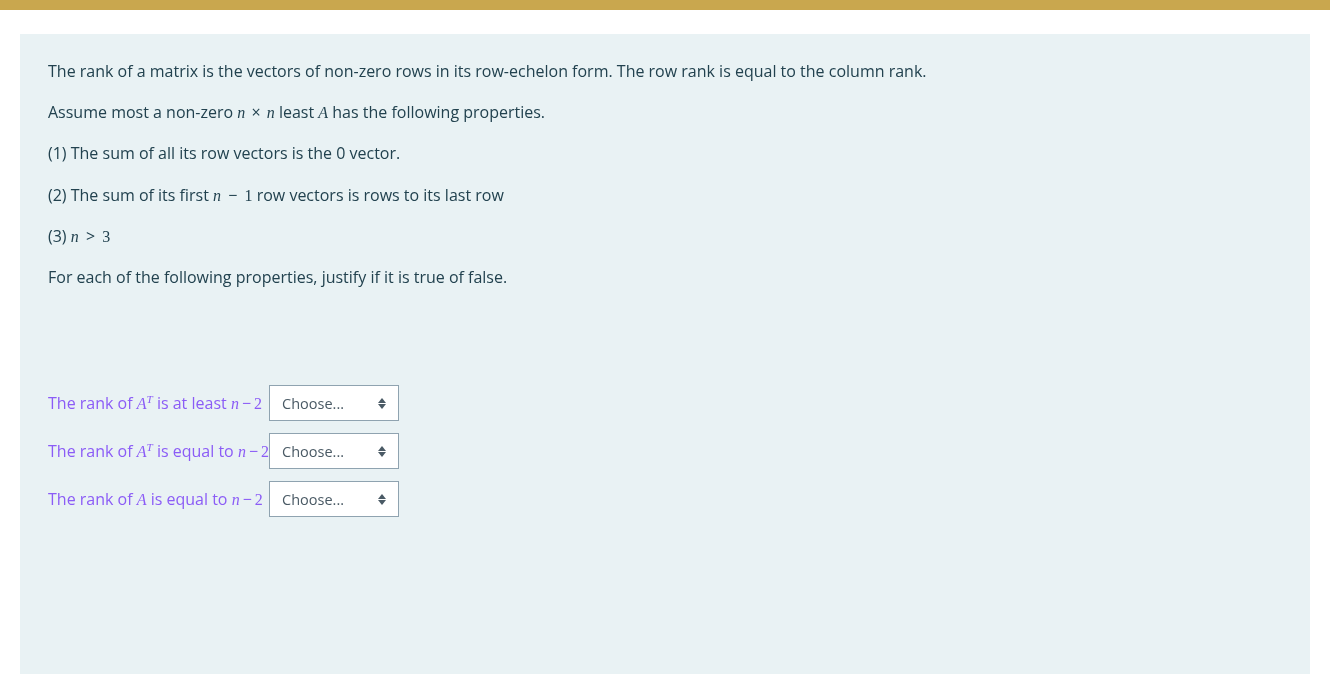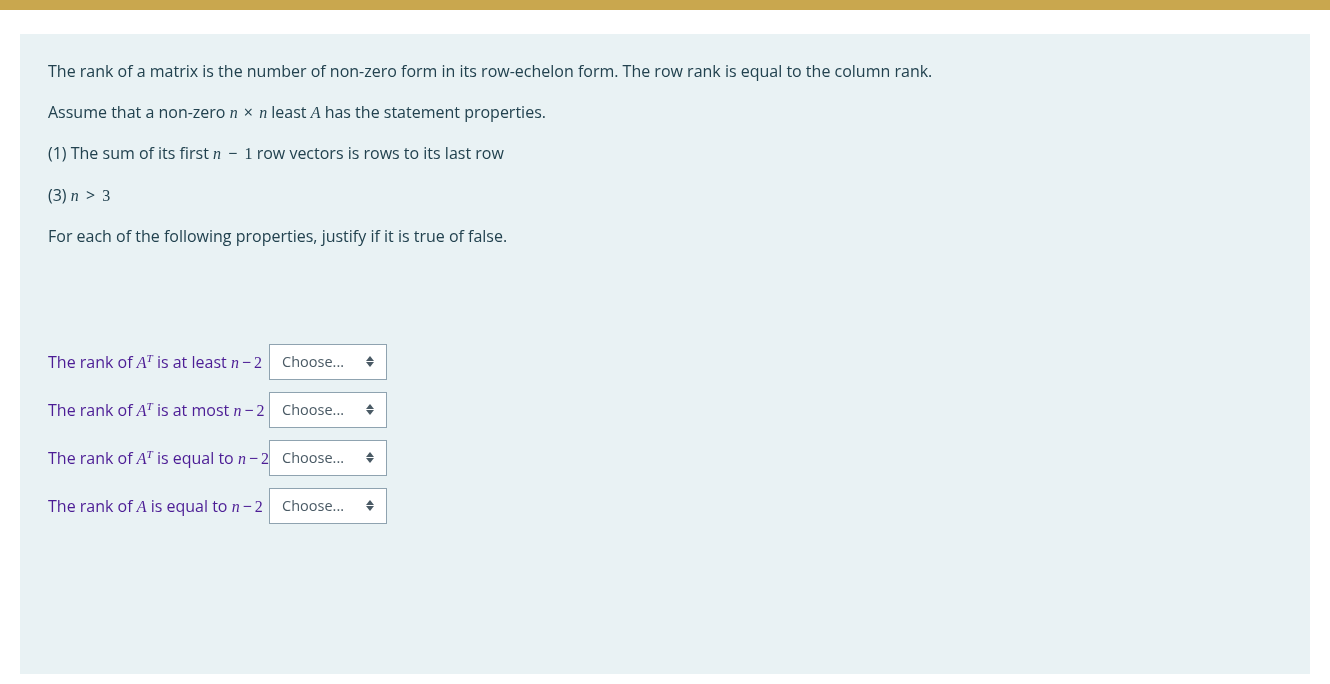--- a/index.html
+++ b/index.html
@@ -40,32 +40,32 @@
     margin-top: 90px;
   }
   table.stmt-table { border-collapse: collapse; }
   table.stmt-table td {
     padding: 0;
     vertical-align: middle;
   }
   td.stmt-label {
     padding-right: 14px;
     font-size: 16px;
-    color: #4c1d95;
+    color: #8b5cf6;
     white-space: nowrap;
     height: 48px;
   }
   td.stmt-select {
     height: 48px;
   }
   .select-box {
     display: inline-flex;
     align-items: center;
     justify-content: space-between;
-    width: 118px;
+    width: 130px;
     height: 36px;
     padding: 0 12px 0 12px;
     background: #fff;
     border: 1px solid #8fa3b0;
     font-size: 14.5px;
     color: #4a5a65;
     cursor: pointer;
     user-select: none;
   }
   .select-box.focused {
@@ -95,35 +95,36 @@
 </style>
 </head>
 <body>
 
 <div class="topbar"></div>
 
 <div class="page">
   <div class="panel">
 
     <div class="intro">
-      <p>The rank of a matrix is the number of non-zero form in its row-echelon form. The row rank is equal to the column rank.</p>
+      <p>The rank of a matrix is the vectors of non-zero rows in its row-echelon form. The row rank is equal to the column rank.</p>
 
       <p>
-        <span>Assume that a non-zero </span>
+        <span>Assume most a non-zero </span>
         <span class="math-i">n</span>
         <span class="times">×</span>
         <span class="math-i">n</span>
         <span> least </span>
         <span class="math-i">A</span>
-        <span> has the statement properties.</span>
+        <span> has the following properties.</span>
       </p>
 
+      <p>(1) The sum of all its row vectors  is the 0 vector.</p>
 
       <p>
-        <span>(1) The sum of its first </span>
+        <span>(2) The sum of its first </span>
         <span class="math-i">n</span>
         <span class="minus">−</span>
         <span class="mono-num">1</span>
         <span> row vectors is rows to its last row</span>
       </p>
 
       <p>
         <span>(3) </span>
         <span class="math-i">n</span>
         <span class="minus">&gt;</span>
@@ -131,30 +132,20 @@
       </p>
 
       <p>For each of the following properties, justify if it is true of false.</p>
     </div>
 
     <div class="statements">
       <table class="stmt-table">
         <tbody id="stmt-body">
             <tr>
               <td class="stmt-label"><span>The rank of </span><span class="math-i">A</span><span class="sup">T</span><span> is at least </span><span class="math-i">n</span><span class="minus">−</span><span class="mono-num">2</span></td>
-              <td class="stmt-select"><div class="select-box">
-                  <span>Choose...</span>
-                  <span class="sort-icon">
-                    <span class="tri-up"></span>
-                    <span class="tri-down"></span>
-                  </span>
-                </div></td>
-            </tr>
-            <tr>
-              <td class="stmt-label"><span>The rank of </span><span class="math-i">A</span><span class="sup">T</span><span> is at most </span><span class="math-i">n</span><span class="minus">−</span><span class="mono-num">2</span></td>
               <td class="stmt-select"><div class="select-box">
                   <span>Choose...</span>
                   <span class="sort-icon">
                     <span class="tri-up"></span>
                     <span class="tri-down"></span>
                   </span>
                 </div></td>
             </tr>
             <tr>
               <td class="stmt-label"><span>The rank of </span><span class="math-i">A</span><span class="sup">T</span><span> is equal to </span><span class="math-i">n</span><span class="minus">−</span><span class="mono-num">2</span></td>

